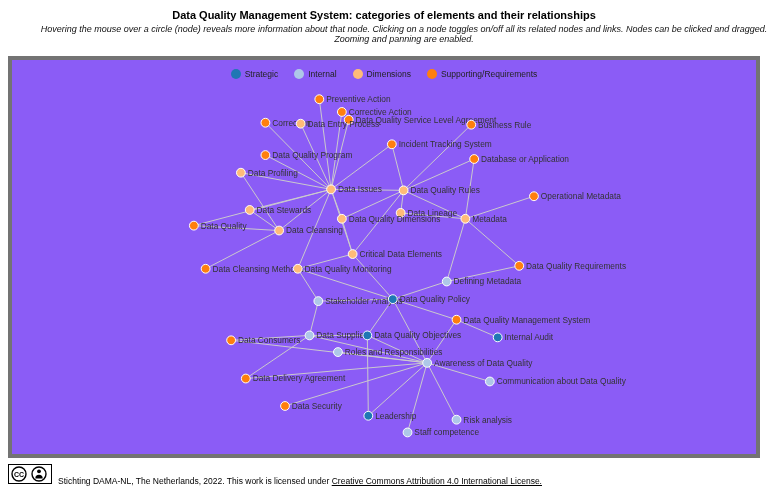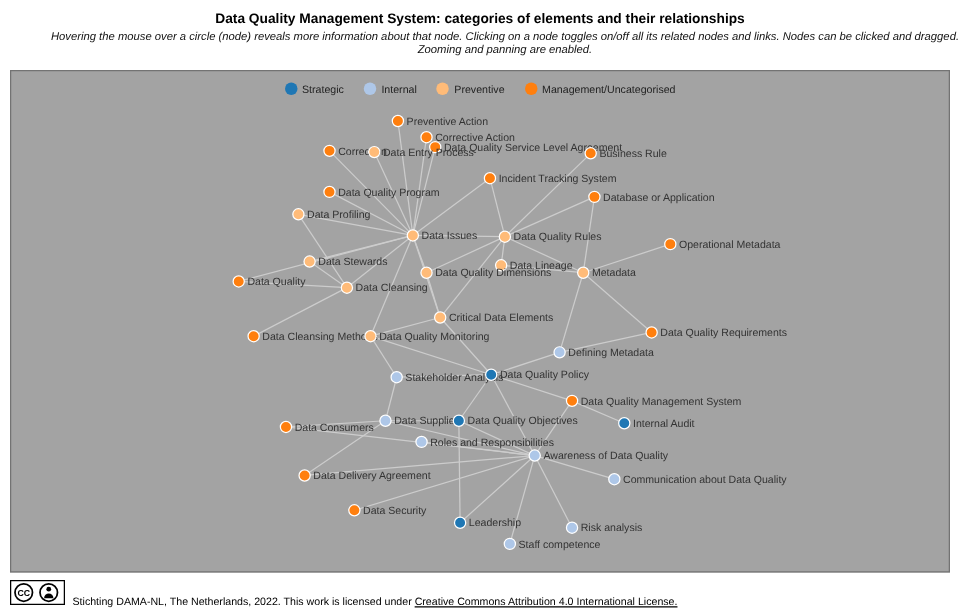--- a/index.html
+++ b/index.html
@@ -7,21 +7,21 @@
     width:768px; height:492px; position:relative;
     background:#ffffff; color:#000;
     font-family:"Liberation Sans", sans-serif;
     overflow:hidden;
   }
   .header { text-align:center; }
   .page-title { font-size:11px; font-weight:bold; margin:9px 0 3px 0; }
   .subtitle { font-size:9px; font-style:italic; margin:0; color:#111;padding-left:40px; }
   .chart-box {
     position:absolute; left:8px; top:56px; width:752px; height:402px;
-    border:1px solid #737373; background:#a3a3a3; box-sizing:border-box;
+    border:4px solid #737373; background:#8b5cf6; box-sizing:border-box;
   }
   .legend {
     position:absolute; top:9px; left:0; right:0;
     display:flex; justify-content:center; gap:16px;
     font-size:8.5px; color:#222; z-index:2; pointer-events:none;
   }
   .legend-item { display:flex; align-items:center; gap:4px; }
   .legend-dot { width:10px; height:10px; border-radius:50%; display:inline-block; }
   #graph-svg { position:absolute; left:0; top:0; width:100%; height:100%; }
   #graph-svg line.link { stroke:#cccccc; stroke-width:1; }
@@ -47,25 +47,25 @@
     <div class="legend-item">
       <span class="legend-dot" style="background-color: rgb(31, 119, 180);"></span>
       <span>Strategic</span>
     </div>
     <div class="legend-item">
       <span class="legend-dot" style="background-color: rgb(174, 199, 232);"></span>
       <span>Internal</span>
     </div>
     <div class="legend-item">
       <span class="legend-dot" style="background-color: rgb(255, 187, 120);"></span>
-      <span>Preventive</span>
+      <span>Dimensions</span>
     </div>
     <div class="legend-item">
       <span class="legend-dot" style="background-color: rgb(255, 127, 14);"></span>
-      <span>Management/Uncategorised</span>
+      <span>Supporting/Requirements</span>
     </div>
   </div>
   <svg id="graph-svg" viewBox="0 0 752 402">
       <line x1="322" y1="132" x2="310" y2="40" class="link" stroke="#cccccc"></line>
       <line x1="322" y1="132" x2="333" y2="53" class="link" stroke="#cccccc"></line>
       <line x1="322" y1="132" x2="255" y2="64" class="link" stroke="#cccccc"></line>
       <line x1="322" y1="132" x2="291" y2="65" class="link" stroke="#cccccc"></line>
       <line x1="322" y1="132" x2="340" y2="61" class="link" stroke="#cccccc"></line>
       <line x1="322" y1="132" x2="384" y2="86" class="link" stroke="#cccccc"></line>
       <line x1="322" y1="132" x2="255" y2="97" class="link" stroke="#cccccc"></line>

